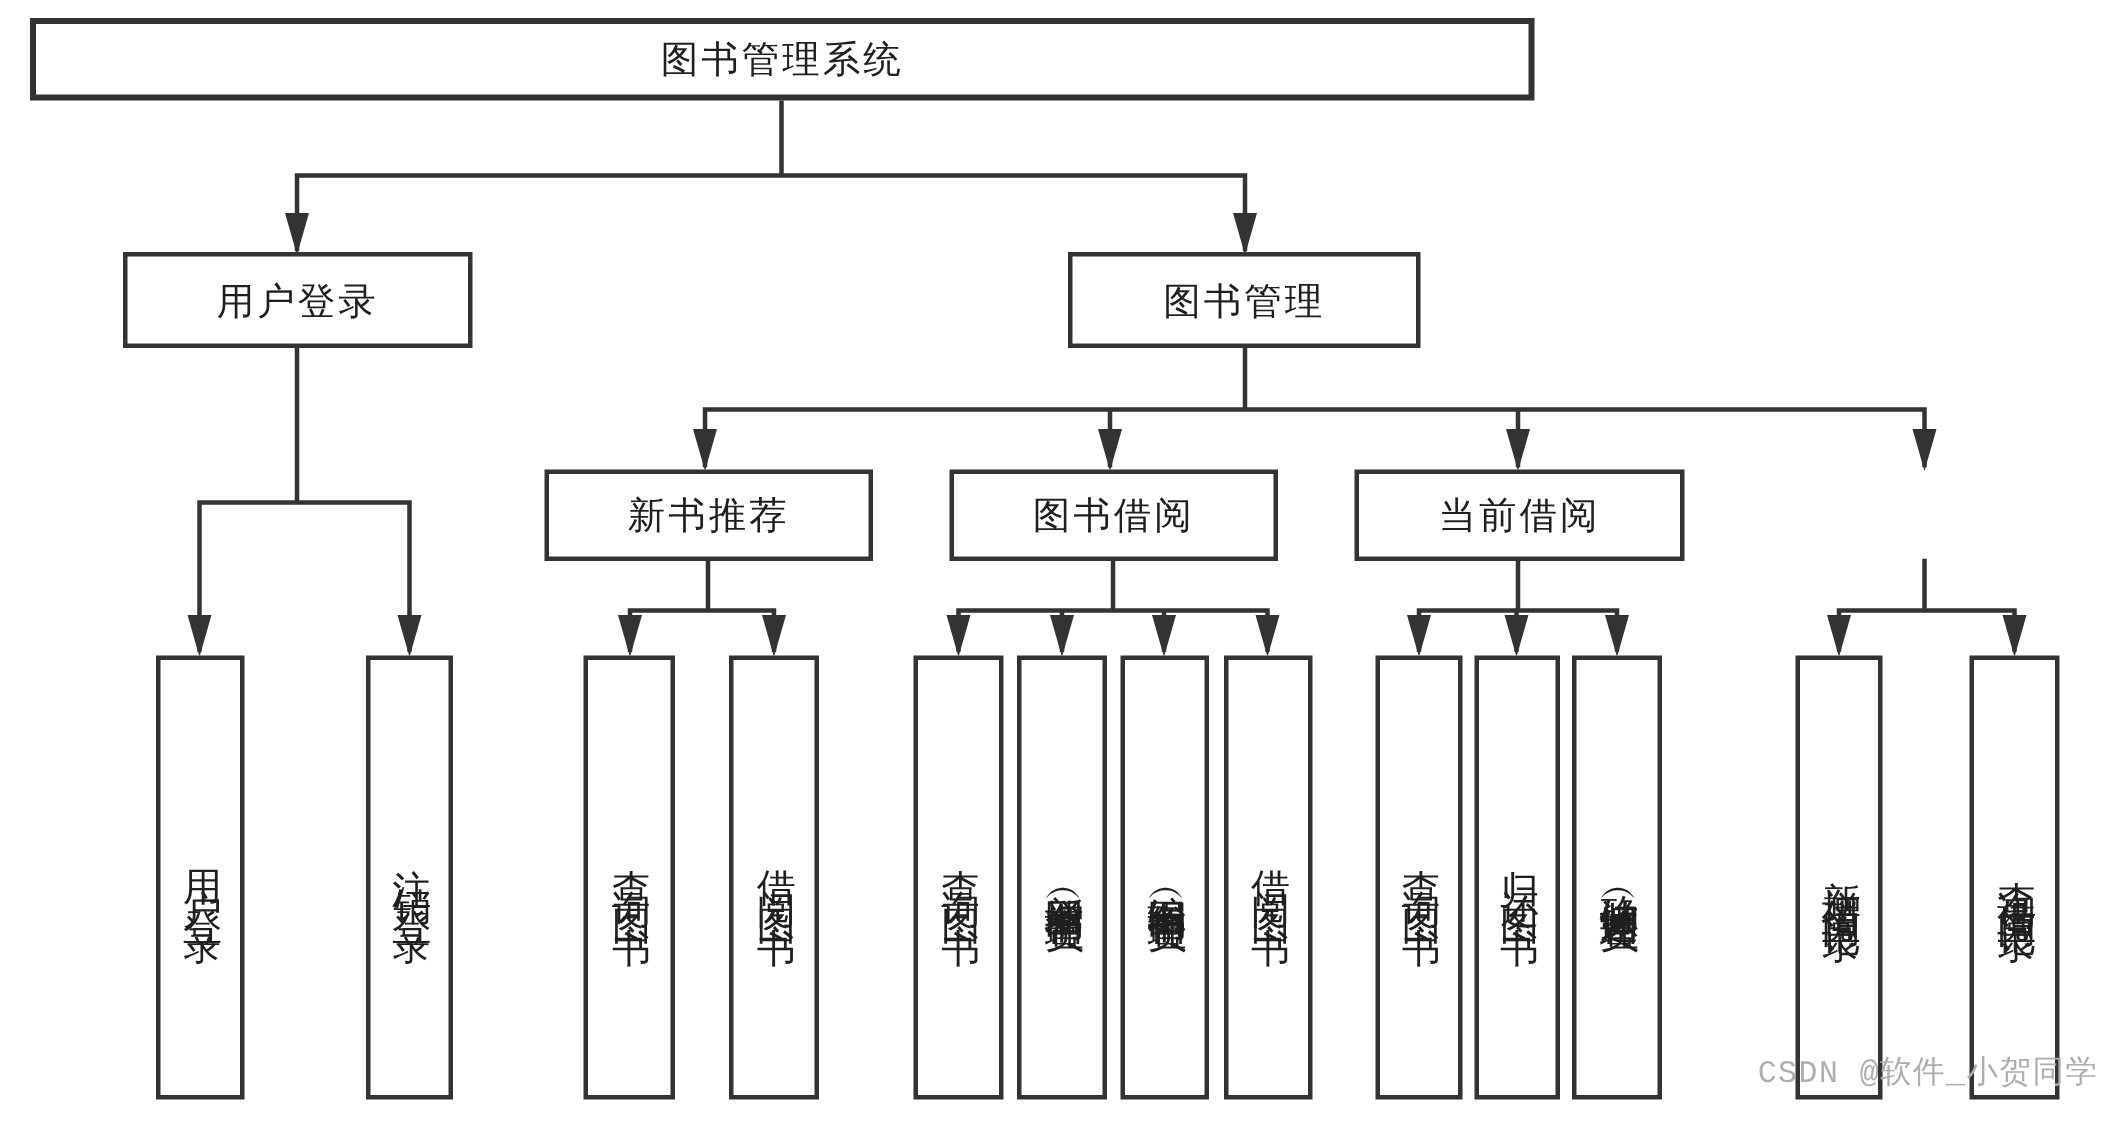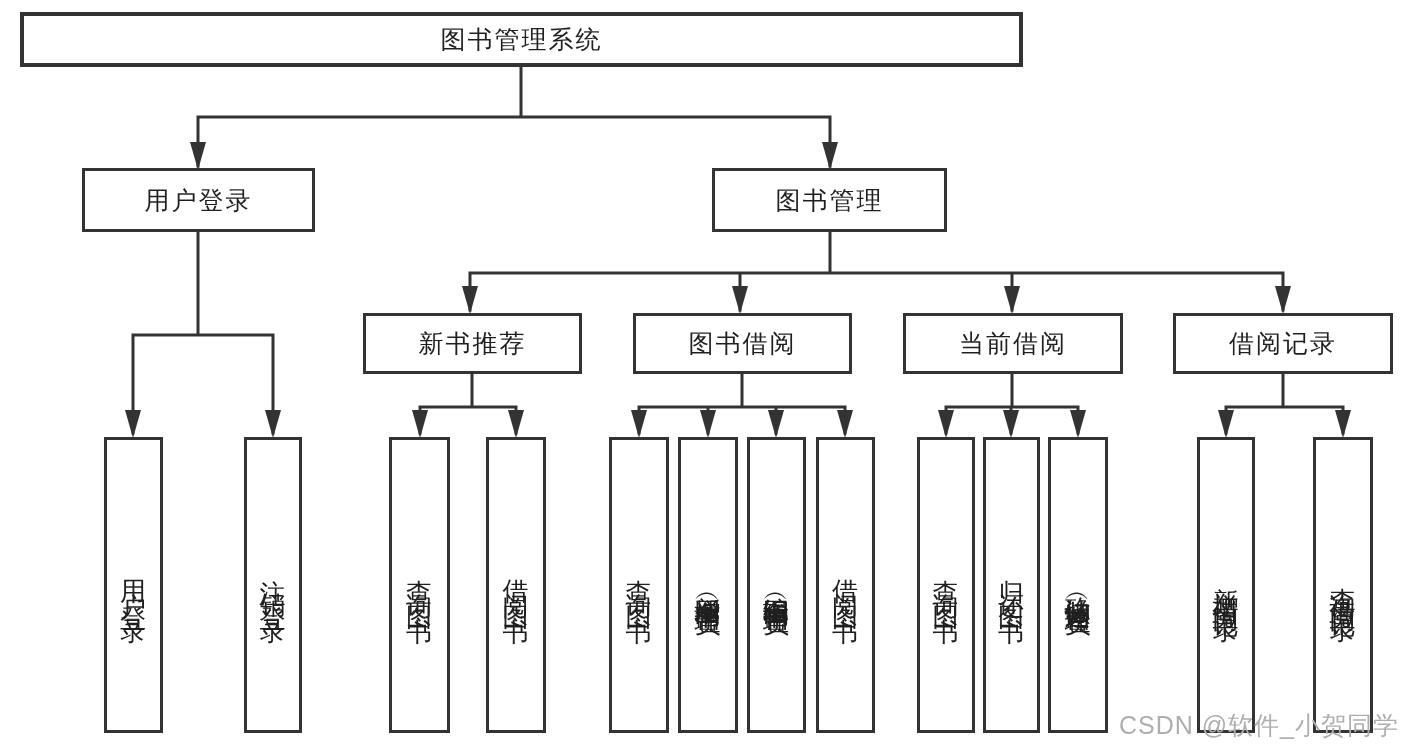--- a/index.html
+++ b/index.html
@@ -1,19 +1,19 @@
 <!DOCTYPE html>
 <html style="--line: #333333; --text: #1f1f1f; --watermark: #aeaeae; --background: #ffffff;"><head>
 <meta charset="utf-8">
 <style>
   html,body{margin:0;padding:0;background:#fff;}
   .stage{
     position:relative;width:1405px;height:747px;overflow:hidden;
     background:var(--background,#ffffff);
-    font-family:Liberation Sans, sans-serif;
+    font-family:Liberation Mono, monospace;
     text-align:center;
   }
   .wires{position:absolute;left:0;top:0;width:1405px;height:747px;}
   .wire{fill:none;stroke:var(--line,#333333);stroke-width:3;stroke-linecap:square;}
   .head{fill:var(--line,#333333);}
   .box{
     position:absolute;box-sizing:border-box;background:#ffffff;
     border:3px solid var(--line,#333333);
     display:flex;align-items:center;justify-content:center;
     color:var(--text,#1f1f1f);
@@ -21,22 +21,22 @@
   .hbox{font-size:25px;letter-spacing:2px;white-space:nowrap;}
   .root{border-width:4px;}
   .vtext{
     writing-mode:vertical-rl;text-orientation:mixed;
     font-size:26px;line-height:1;white-space:nowrap;
   }
   .ls-wide{letter-spacing:13px;}
   .ls-mid{letter-spacing:6px;}
   .ls-tight{letter-spacing:2px;}
   .watermark{
-    position:absolute;right:6px;bottom:5px;
-    font-size:25px;letter-spacing:1px;
+    position:absolute;right:6px;bottom:19px;
+    font-size:21px;letter-spacing:1px;
     color:var(--watermark,#aeaeae);
     white-space:nowrap;pointer-events:none;
   }
 </style>
 </head>
 <body>
 
 <div class="stage">
 
   <svg class="wires" viewBox="0 0 1405 747" aria-hidden="true">
@@ -83,23 +83,20 @@
 
   <div class="box hbox" style="left:363px;top:313px;width:219px;height:61px">
     <span>新书推荐</span>
   </div>
   <div class="box hbox" style="left:903px;top:313px;width:220px;height:61px">
     <span>当前借阅</span>
   </div>
   <div class="box hbox" style="left:633px;top:313px;width:219px;height:61px">
     <span>图书借阅</span>
   </div>
-  <div class="box hbox" style="left:1173px;top:313px;width:220px;height:61px">
-    <span>借阅记录</span>
-  </div>
 
   <div class="box" style="left:104px;top:437px;width:59px;height:296px">
     <span class="vtext ls-wide">用户登录</span>
   </div>
   <div class="box" style="left:244px;top:437px;width:58px;height:296px">
     <span class="vtext ls-wide">注销登录</span>
   </div>
 
   <div class="box" style="left:389px;top:437px;width:61px;height:296px">
     <span class="vtext ls-wide">查询图书</span>

